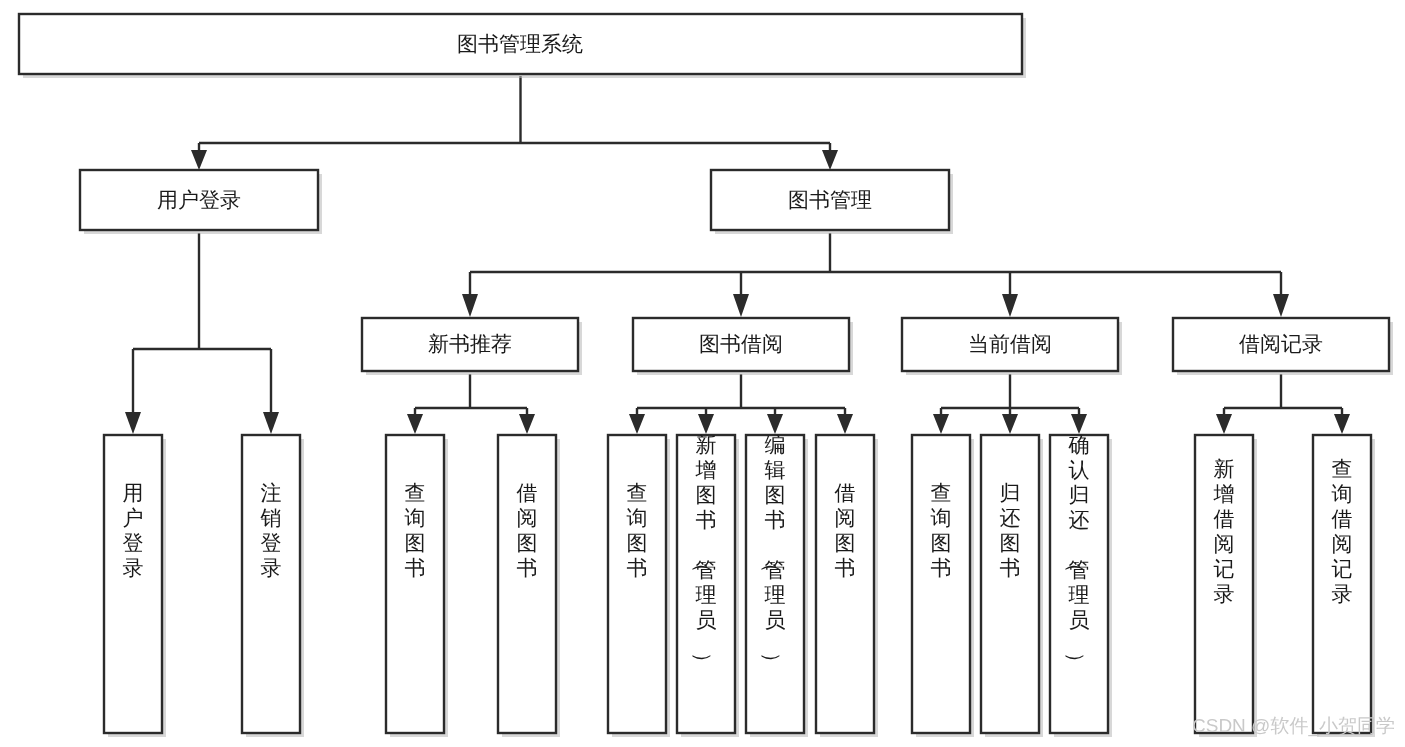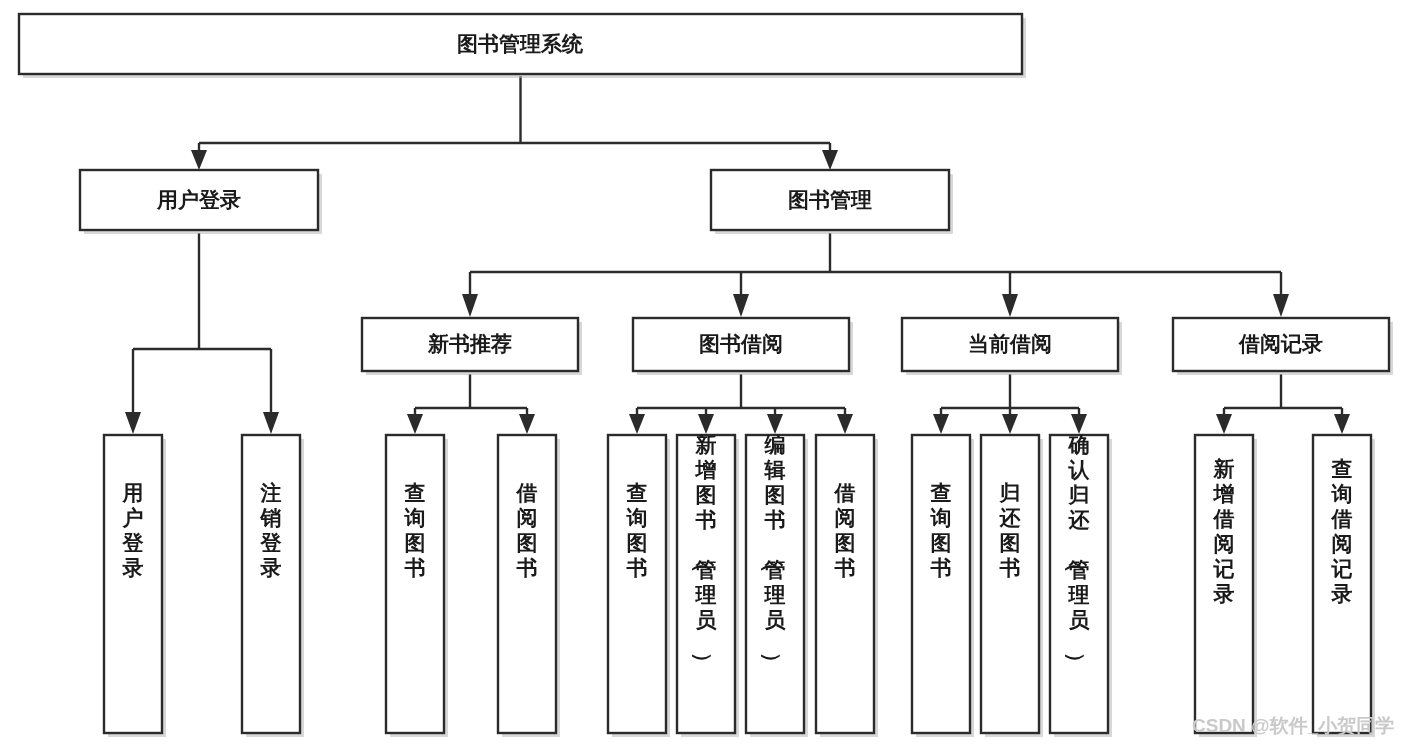--- a/index.html
+++ b/index.html
@@ -13,21 +13,20 @@
     font-family: "Liberation Sans", "DejaVu Sans", sans-serif;
     overflow: hidden;
     position: relative;
   }
   #diagram-root {
     position: absolute;
     left: 0;
     top: 0;
     width: 1306px;
     height: 747px;
-    font-weight: bold;
   }
   svg#tree-svg {
     display: block;
     width: 1405px;
     height: 747px;
   }
   .node-box {
     fill: #ffffff;
     stroke: #2b2b2b;
     stroke-width: 2.4;

